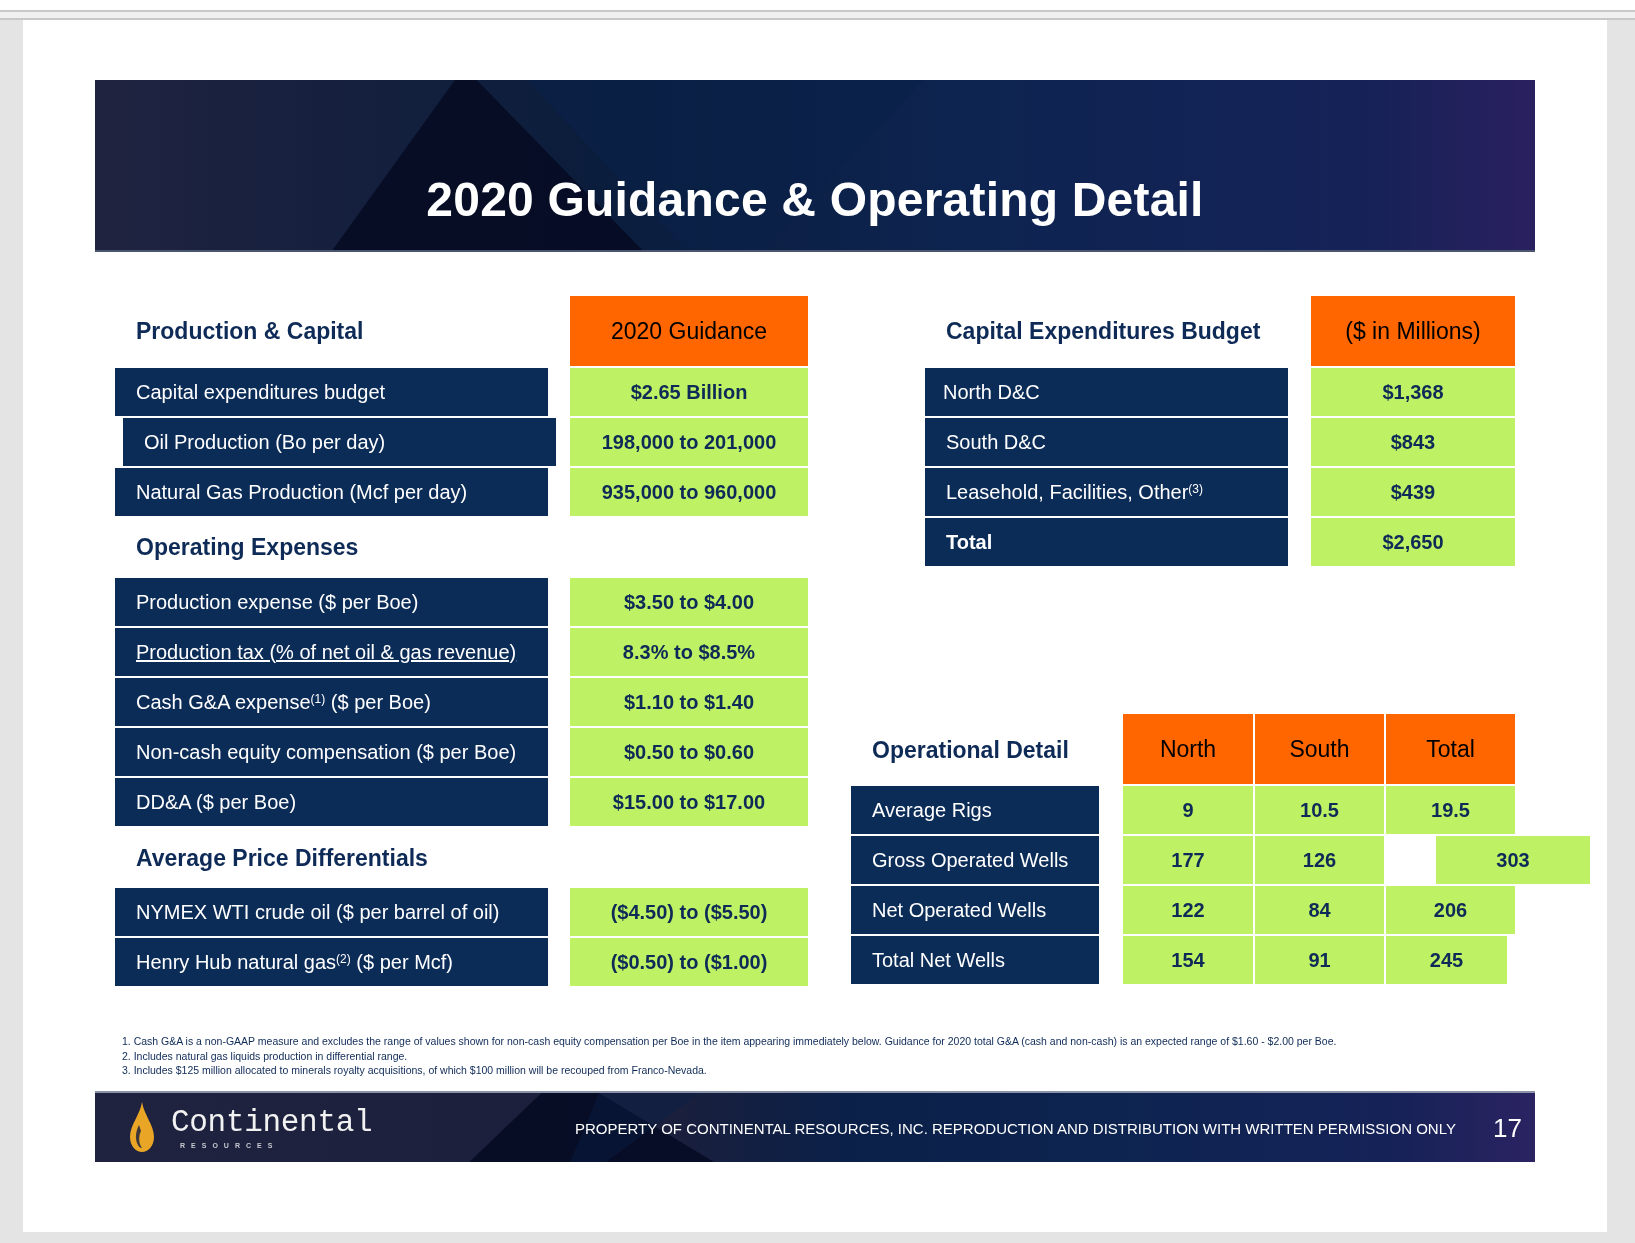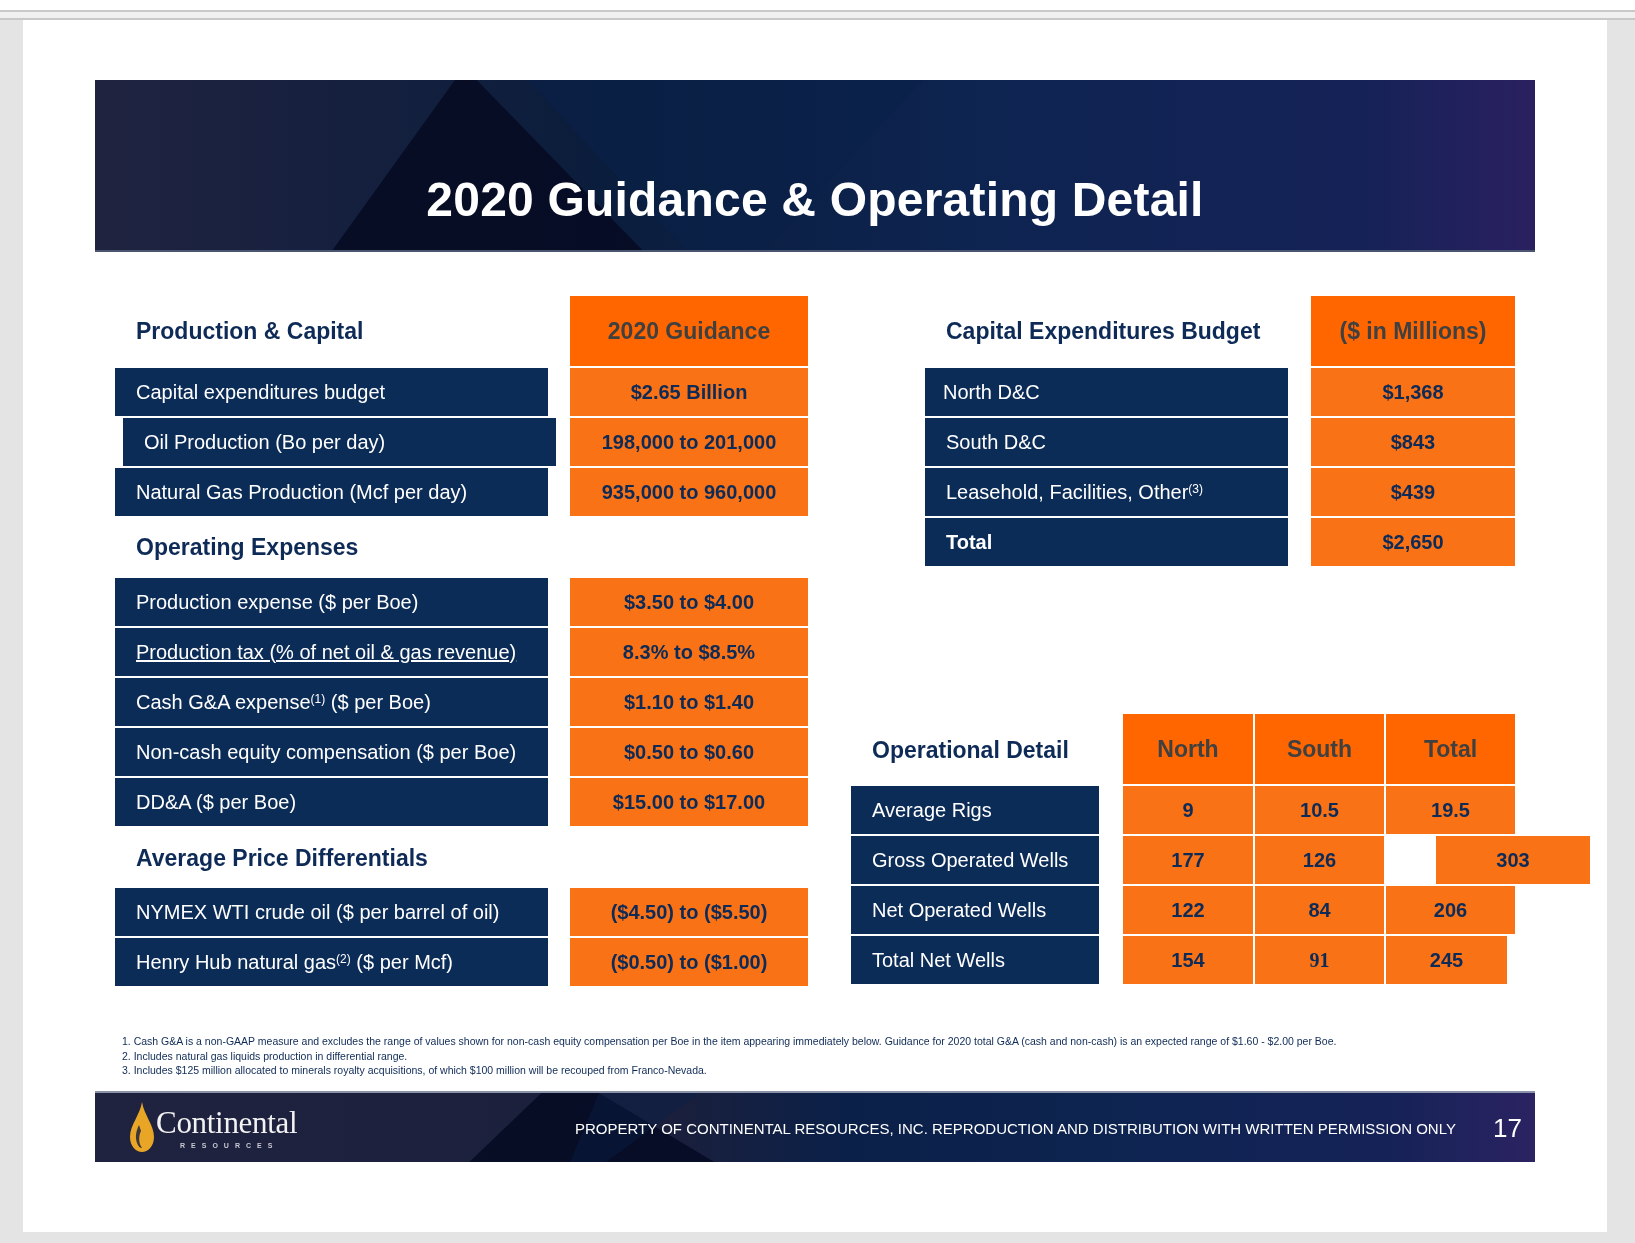--- a/index.html
+++ b/index.html
@@ -27,43 +27,43 @@
     position:absolute; left:0; right:0; top:92px; text-align:center;
     color:#ffffff; font-weight:bold; font-size:48px; letter-spacing:0.2px;
   }
 
   .sec-title { position:absolute; color:#0e2a57; font-weight:bold; font-size:23px; white-space:nowrap; }
   .lbl {
     position:absolute; background:#0c2c58; color:#ffffff; font-size:20px;
     display:flex; align-items:center; padding-left:21px; box-sizing:border-box; white-space:nowrap;
   }
   .val {
-    position:absolute; background:#f97316; color:#0e2a57; font-weight:bold; font-size:20px;
+    position:absolute; background:#bef264; color:#0e2a57; font-weight:bold; font-size:20px;
     display:flex; align-items:center; justify-content:center; box-sizing:border-box; white-space:nowrap;
   }
   .hdr {
-    position:absolute; background:#ff6600; color:#404040; font-weight:bold; font-size:23px;
+    position:absolute; background:#ff6600; color:#000000; font-weight:normal; font-size:23px;
     display:flex; align-items:center; justify-content:center; white-space:nowrap;
   }
   sup { font-size:12px; line-height:0; position:relative; top:-2px; vertical-align:top; margin-top:-2px; }
 
   .notes { position:absolute; left:122px; top:1034px; color:#0e2a57; font-size:10.5px; line-height:14.5px; }
   .notes div { white-space:nowrap; }
 
   .footer {
     position:absolute; left:95px; top:1091px; width:1440px; height:69px; overflow:hidden;
     background:linear-gradient(90deg,#1f2340 0%, #1a1f3c 40%, #0b2048 52%, #0d2450 70%, #152257 90%, #2b2362 100%);
     border-top:2px solid #8a93a8;
   }
   .ftri { position:absolute; left:0; top:0; width:100%; height:100%; background:#050b22;
     clip-path:polygon(31% 0, 35% 0, 43% 100%, 26% 100%); opacity:0.85; }
   .ftri2 { position:absolute; left:0; top:0; width:100%; height:100%; background:#0a2048;
     clip-path:polygon(35% 0, 42% 0, 35.5% 100%, 33% 100%); opacity:0.4; }
   .logo { position:absolute; left:33px; top:8px; width:170px; height:56px; }
-  .logo-word { position:absolute; left:28px; top:4px; color:#f2f2f2; font-family:Liberation Serif, serif; font-size:31px; letter-spacing:-0.3px; }
+  .logo-word { position:absolute; left:43px; top:4px; color:#f2f2f2; font-family:Liberation Mono, monospace; font-size:31px; letter-spacing:-0.3px; }
   .logo-sub { position:absolute; left:52px; top:41px; color:#c8c8d0; font-size:7px; letter-spacing:6px; font-weight:bold; }
   .footer-text { position:absolute; left:480px; top:27px; color:#ffffff; font-size:15px; white-space:nowrap; }
   .page-num { position:absolute; left:1398px; top:20px; color:#ffffff; font-size:26px; }
 </style>
 </head>
 <body>
 
 <div class="topstrip"></div>
 <div class="topline1"></div>
 <div class="topbar"></div>
@@ -145,21 +145,21 @@
 <div class="val" style="left:1255px; top:836px; width:129px; height:48px;">126</div>
 <div class="val" style="left:1436px; top:836px; width:154px; height:48px;">303</div>
 
 <div class="lbl" style="left:851px; top:886px; width:248px; height:48px;">Net Operated Wells</div>
 <div class="val" style="left:1123px; top:886px; width:130px; height:48px;">122</div>
 <div class="val" style="left:1255px; top:886px; width:129px; height:48px;">84</div>
 <div class="val" style="left:1386px; top:886px; width:129px; height:48px;">206</div>
 
 <div class="lbl" style="left:851px; top:936px; width:248px; height:48px;">Total Net Wells</div>
 <div class="val" style="left:1123px; top:936px; width:130px; height:48px;text-align:center;">154</div>
-<div class="val" style="left:1255px; top:936px; width:129px; height:48px;font-family:Liberation Serif, serif;">91</div>
+<div class="val" style="left:1255px; top:936px; width:129px; height:48px;">91</div>
 <div class="val" style="left:1386px; top:936px; width:121px; height:48px;">245</div>
 
 <div class="notes">
   <div>1. Cash G&amp;A is a non-GAAP measure and excludes the range of values shown for non-cash equity compensation per Boe in the item appearing immediately below. Guidance for 2020 total G&amp;A (cash and non-cash) is an expected range of $1.60 - $2.00 per Boe.</div>
   <div>2. Includes natural gas liquids production in differential range.</div>
   <div>3. Includes $125 million allocated to minerals royalty acquisitions, of which $100 million will be recouped from Franco-Nevada.</div>
 </div>
 
 <div class="footer">
   <div class="ftri"></div>

